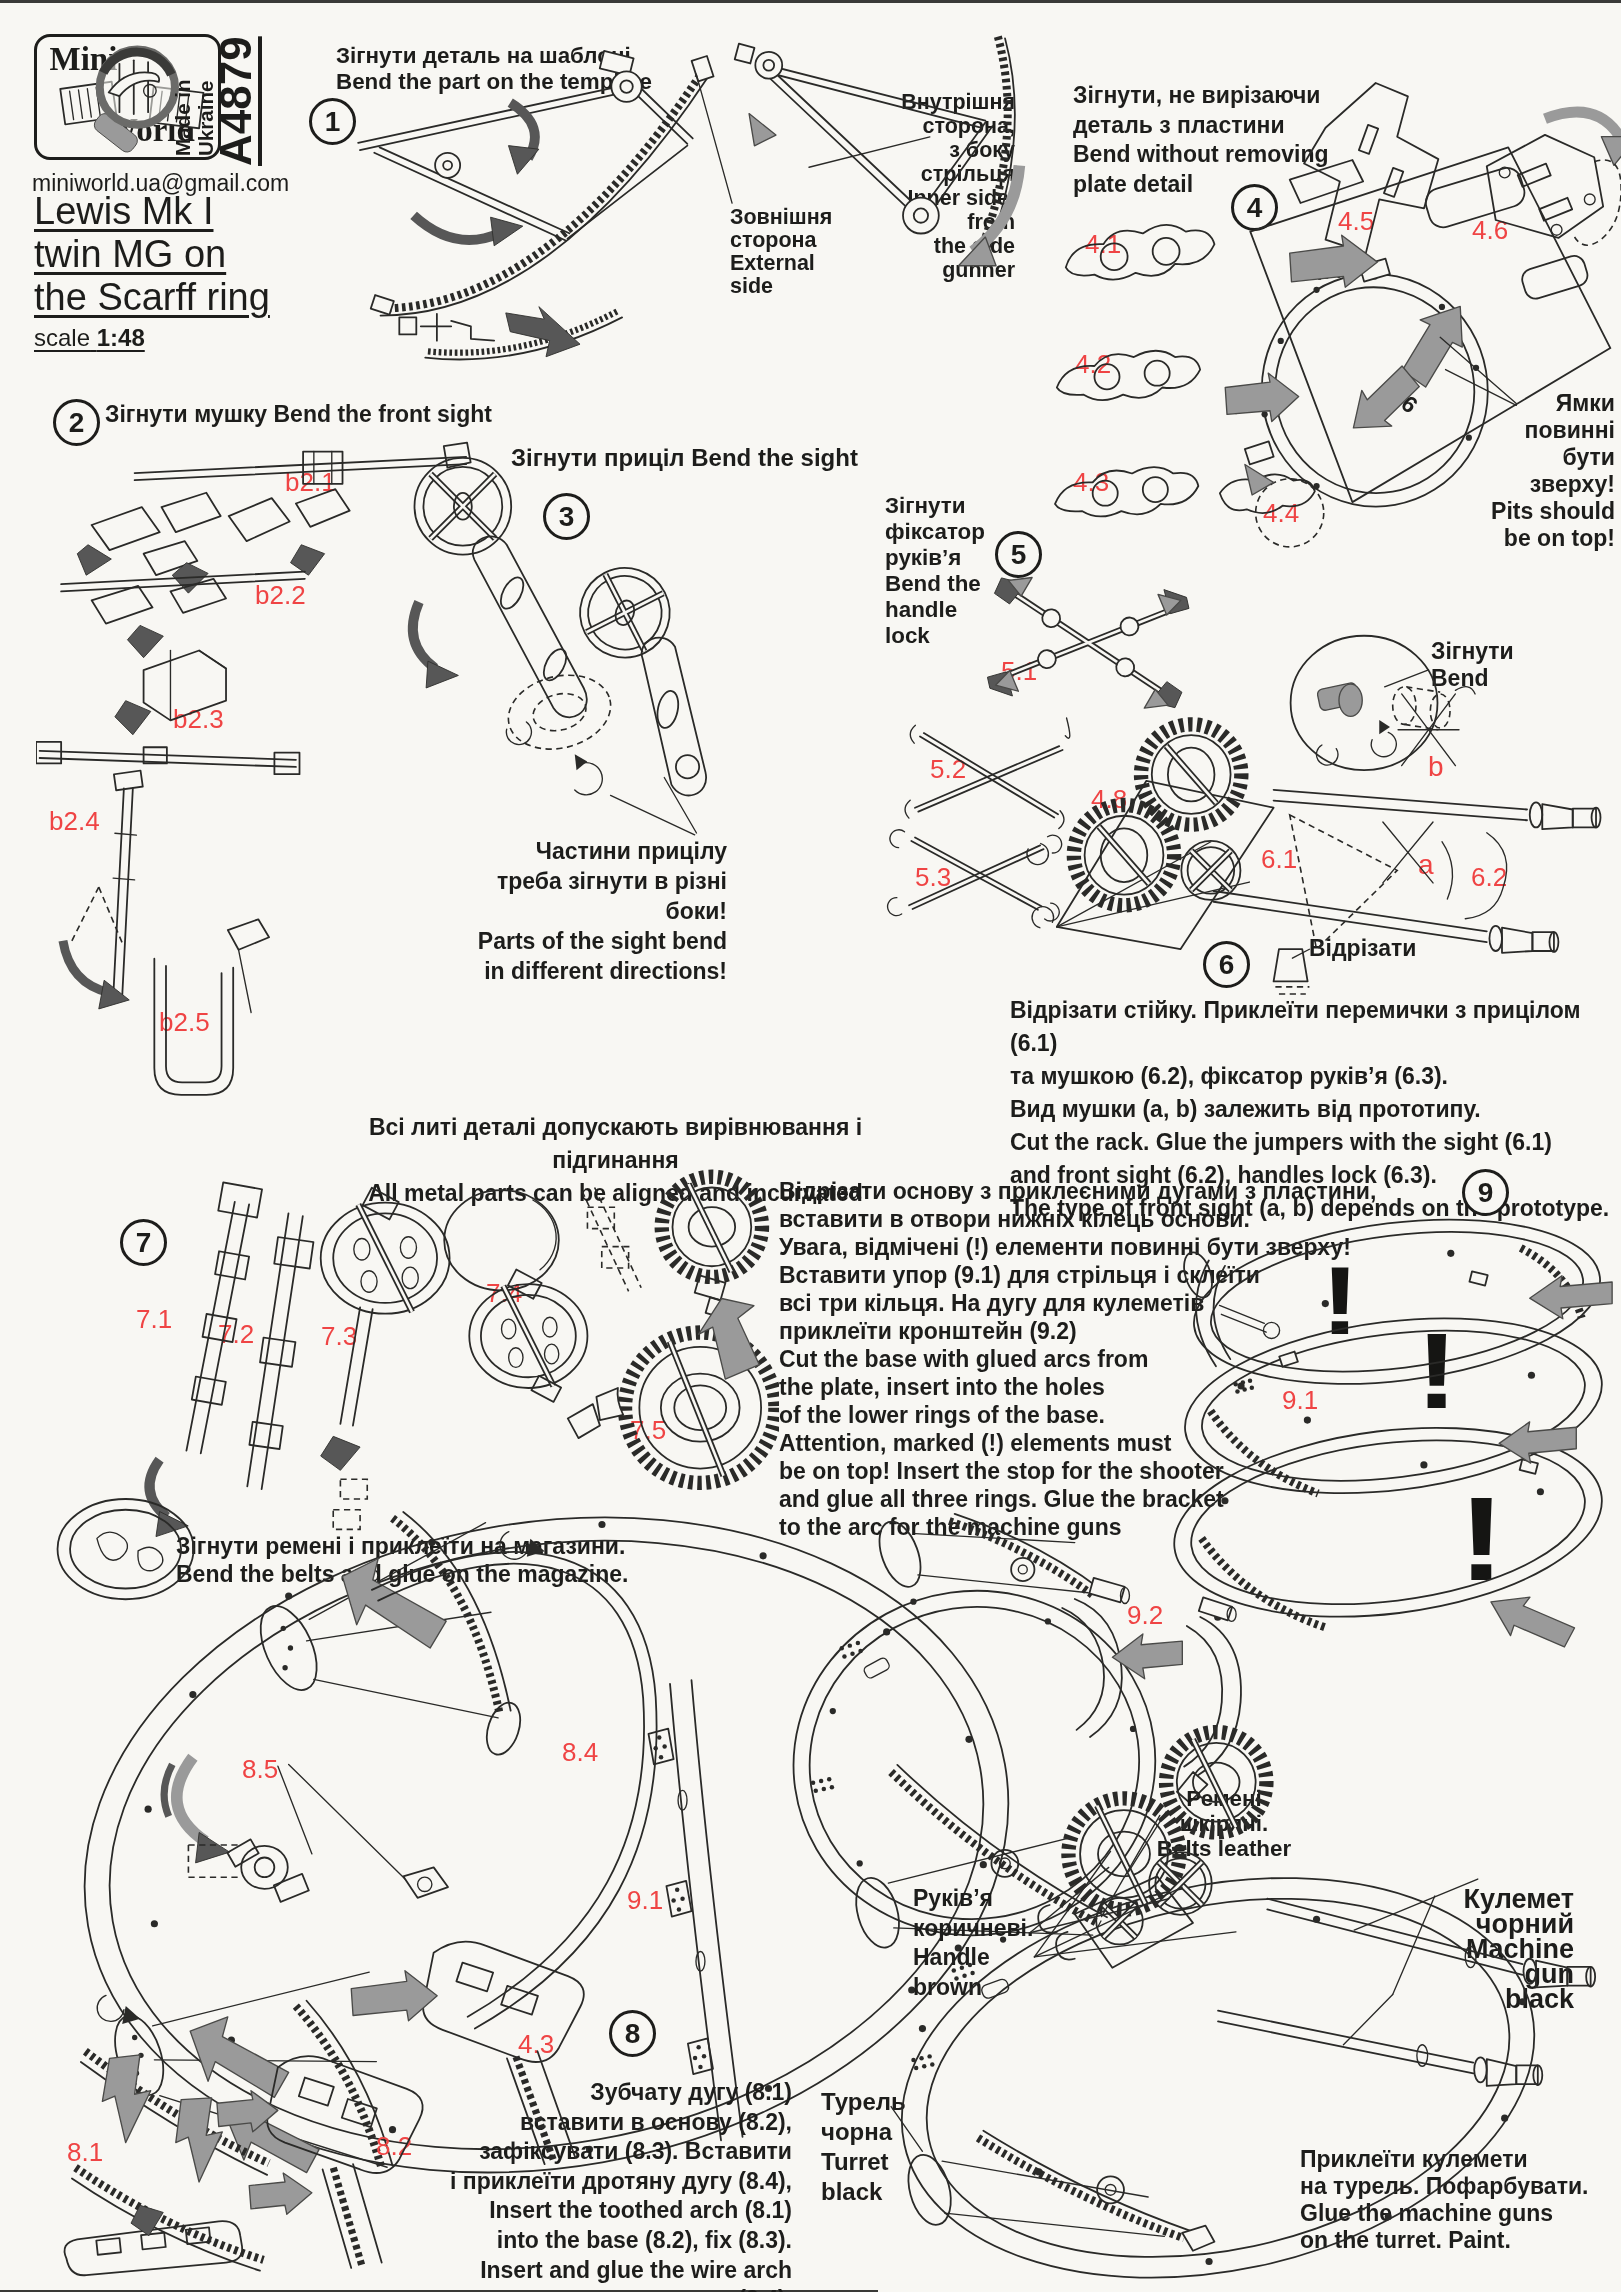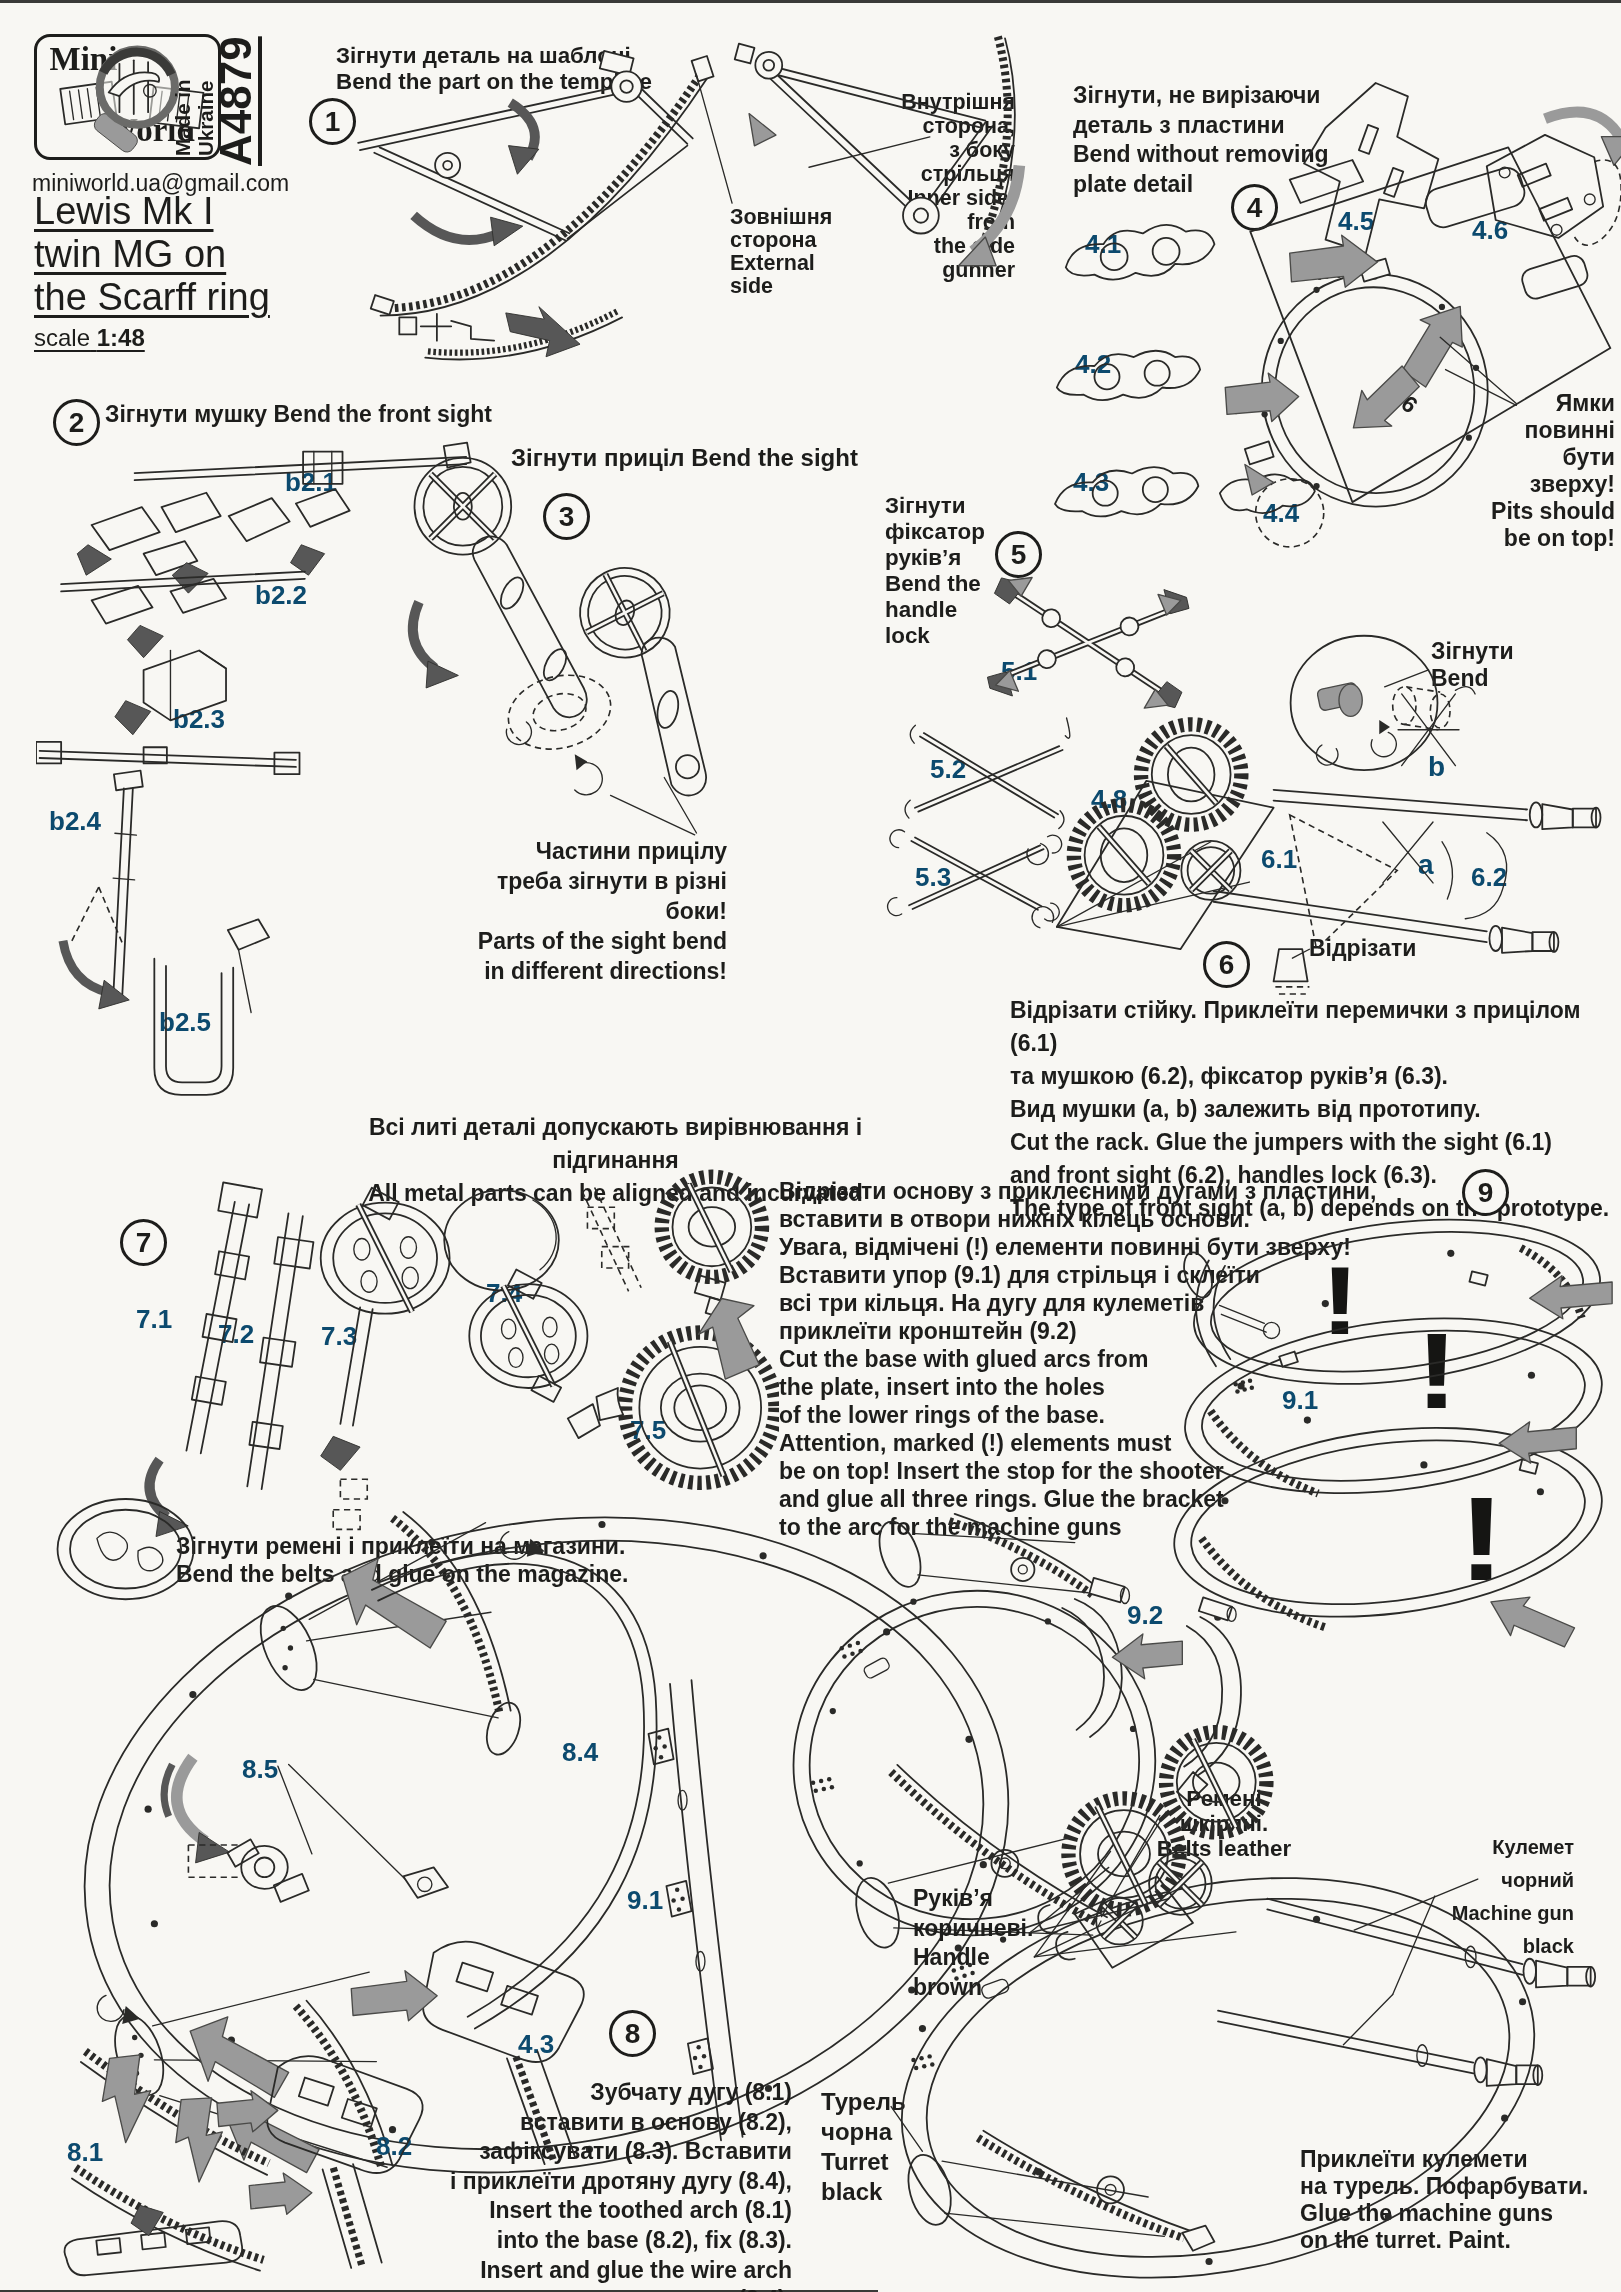--- a/index.html
+++ b/index.html
@@ -2,21 +2,21 @@
 <html style="font-size:14.3px"><head>
 <meta charset="utf-8">
 <style>
   html,body{margin:0;padding:0;background:#6e6e6e}
   #sheet{position:relative;width:1622px;height:2293px;background:#f8f7f3;
          font-family:"Liberation Sans",sans-serif;color:#1d1d1b;overflow:hidden}
   .txt{position:absolute;font-weight:bold;color:#1d1d1b}
   .ml{white-space:pre-line}
   .rt{text-align:right}
   .ct{text-align:center}
-  .pl{position:absolute;font-weight:bold;font-size:26px;color:#0c4a6e}
+  .pl{position:absolute;font-weight:normal;font-size:26px;color:#ef4444}
   .stc{position:absolute;width:41px;height:41px;border:3.1px solid #1d1d1b;border-radius:50%;
        display:flex;align-items:center;justify-content:center;font-size:28px;font-weight:bold;background:#f8f7f3}
   .vert{writing-mode:vertical-rl;transform:rotate(180deg)}
   .excl{position:absolute;font-weight:bold;color:#151513;transform:scaleX(1.2);line-height:1}
   .art{position:absolute}
   .alab{position:absolute;font-weight:bold;font-size:23px;color:#20201e}
   
   .ln{fill:none;stroke:#2a2a28;stroke-width:2;stroke-linejoin:round;stroke-linecap:round}
   .ln15{fill:none;stroke:#2a2a28;stroke-width:1.5;stroke-linejoin:round;stroke-linecap:round}
   .th{fill:none;stroke:#2a2a28;stroke-width:9;stroke-dasharray:4 4}
@@ -816,21 +816,21 @@
     <path d="M14,382 q-8,-18 12,-22 l158,-20 q22,-2 24,16 l2,12 q2,16 -18,18 l-156,14 q-18,2 -22,-18 z" class="ln"></path>
     <rect x="48" y="360" width="26" height="16" class="ln" transform="rotate(-6 61 368)"></rect>
     <rect x="98" y="354" width="26" height="16" class="ln" transform="rotate(-6 111 362)"></rect>
     <rect x="148" y="348" width="26" height="16" class="ln" transform="rotate(-6 161 356)"></rect>
     <polygon points="218,300 258,296 256,286 288,308 260,332 258,322 220,326" class="fgray"></polygon>
     <polygon points="96,322 122,330 106,356 86,342" class="fdark"></polygon>
   </svg>
 
   <div class="txt ml ct" style="left:1145px;top:1786px;width:158px;font-size:22.4px;line-height:25px">Ремені шкіряні.
 Belts leather</div>
-  <div class="txt ml rt" style="left:1447px;top:1831px;width:127px;font-size:20px;line-height:33px">Кулемет
+  <div class="txt ml rt" style="left:1447px;top:1887px;width:127px;font-size:27px;line-height:25px">Кулемет
 чорний
 Machine gun
 black</div>
   <div class="txt ml" style="left:913px;top:1884px;font-size:23px;line-height:29.6px">Руків’я
 коричневі.
 Handle
 brown</div>
   <div class="txt ml" style="left:821px;top:2087px;font-size:24px;line-height:30px">Турель
 чорна
 Turret

